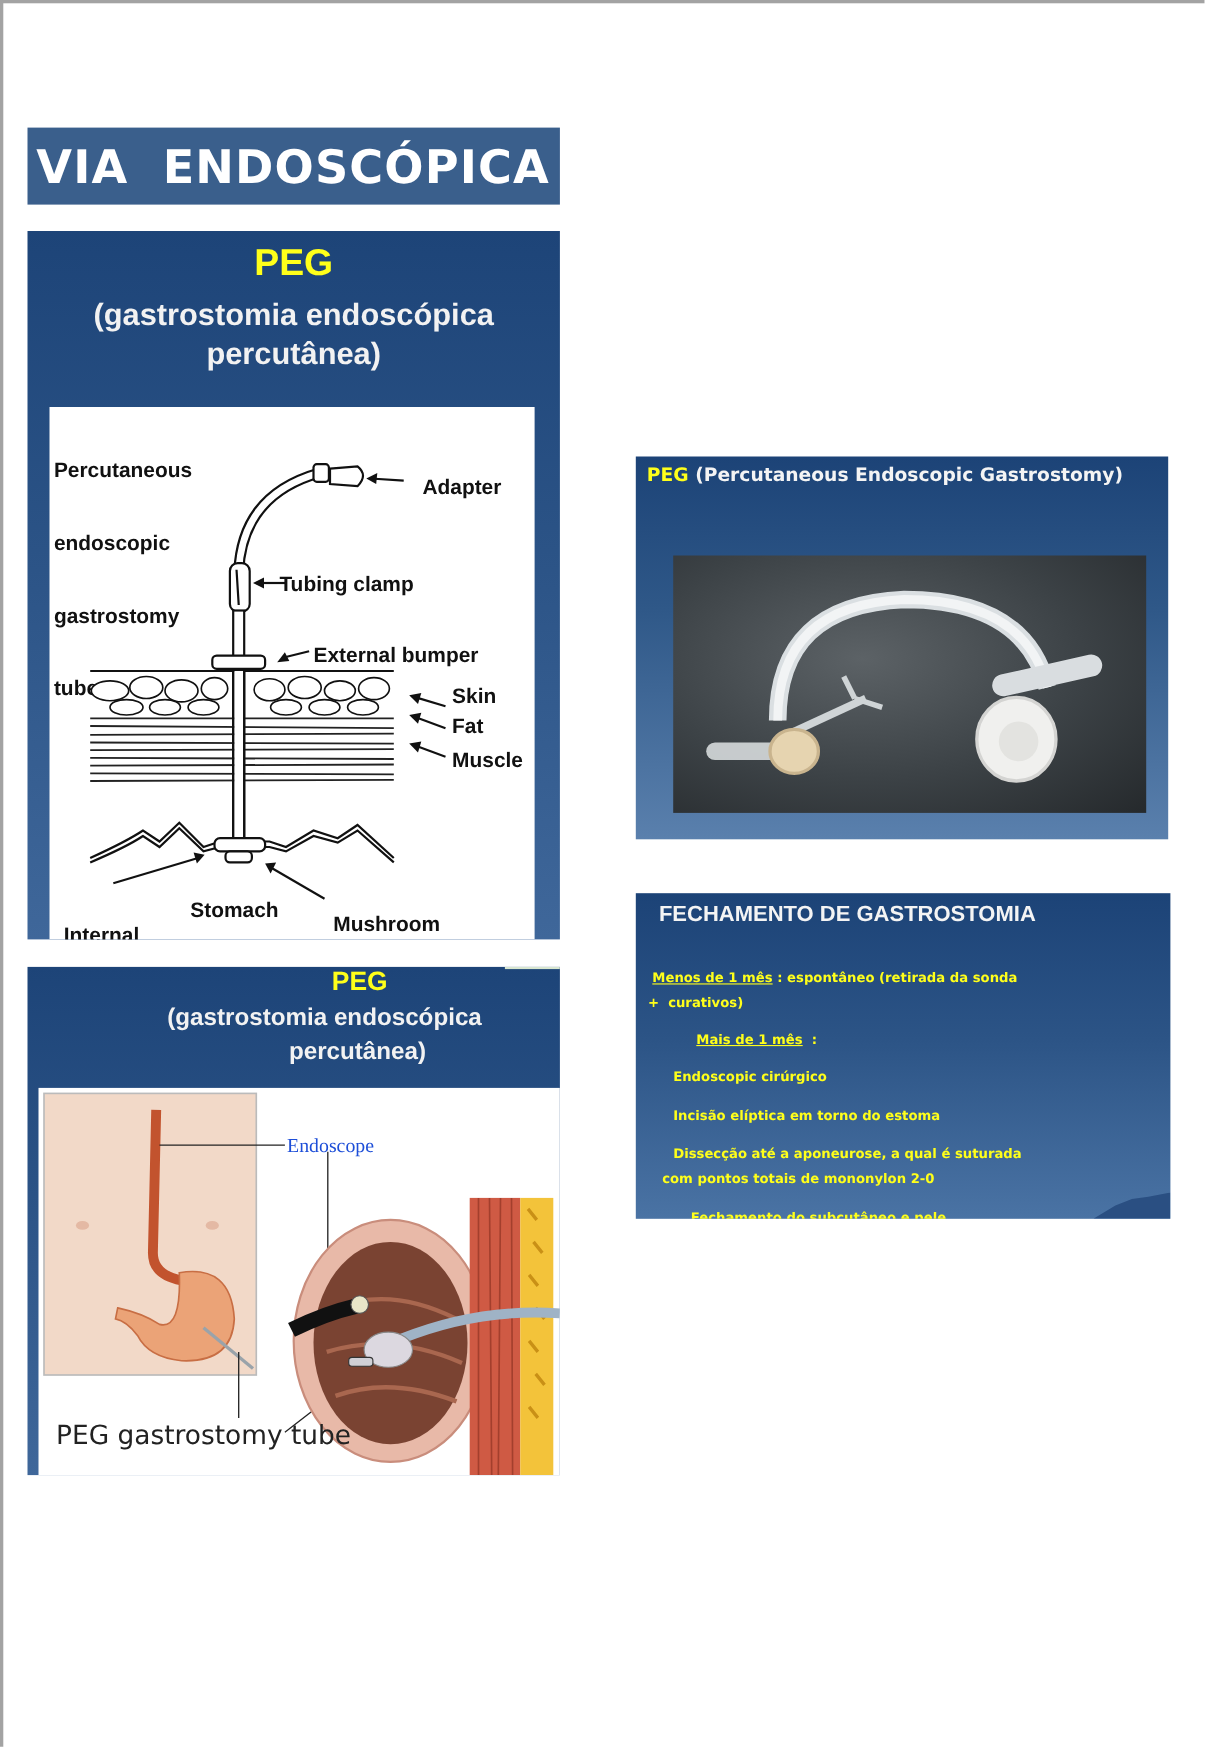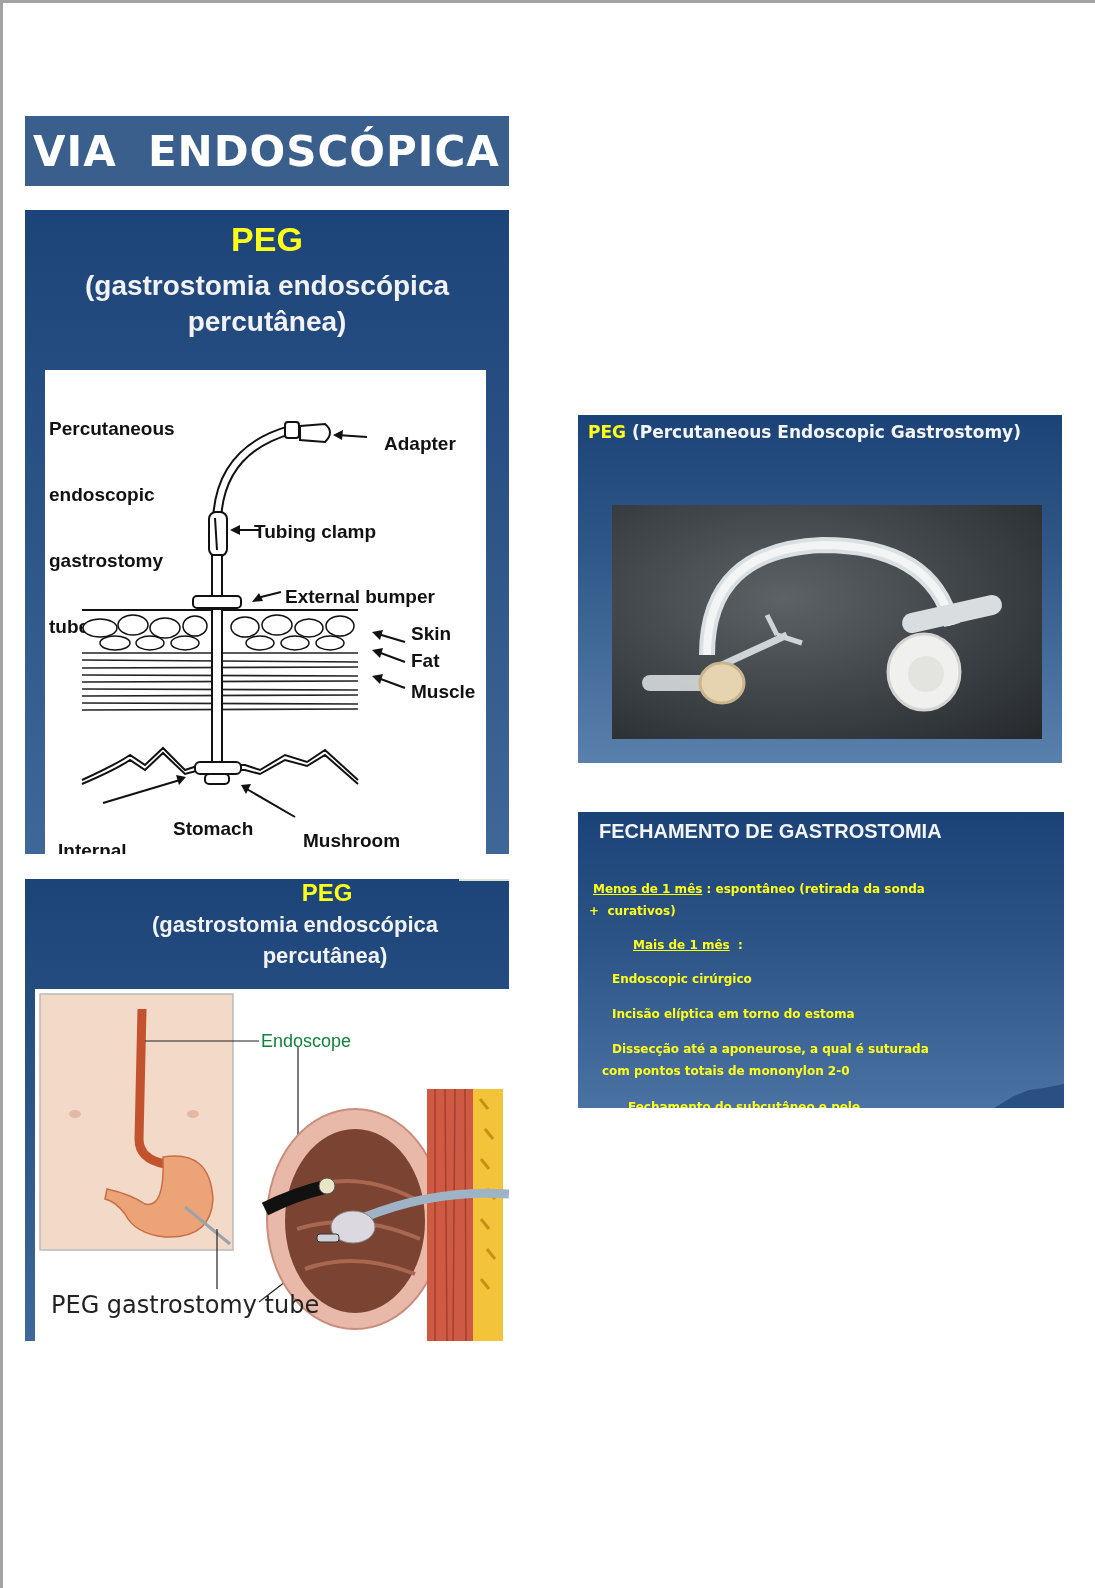--- a/index.html
+++ b/index.html
@@ -193,21 +193,21 @@
         <rect x="438" y="100" width="30" height="252" fill="#f3c33a"></rect>
         <path d="M445 110 l8 10 M450 140 l8 10 M446 170 l8 10 M452 200 l8 10 M446 230 l8 10 M452 260 l8 10 M446 290 l8 10" stroke="#c99016" stroke-width="3"></path>
 
         <path d="M230 220 Q260 205 290 198" stroke="#111" stroke-width="14" fill="none"></path>
         <circle cx="292" cy="197" r="8" fill="#e9e6c8" stroke="#555"></circle>
 
         <path d="M330 228 Q400 200 474 205" stroke="#9fb3c6" stroke-width="9" fill="none"></path>
         <ellipse cx="318" cy="238" rx="22" ry="16" fill="#dcd8e0" stroke="#888"></ellipse>
         <rect x="282" y="245" width="22" height="8" rx="3" fill="#d0d0d6" stroke="#333"></rect>
       </svg>
-      <div style="position:absolute;left:226px;top:42px;font-size:18px;color:#15803d;font-family:Liberation Sans, sans-serif;text-align:right;">Endoscope</div>
+      <div style="position:absolute;left:226px;top:42px;font-size:18px;color:#1d4ed8;font-family:Liberation Serif, serif;text-align:right;">Endoscope</div>
       <div style="position:absolute;left:16px;top:302px;font-size:24px;color:#222;font-family:'DejaVu Sans',sans-serif;white-space:nowrap;">PEG gastrostomy tube</div>
     </div>
   </div>
 
   <div id="s3" class="slide">
     <div class="title"><span class="hl">PEG</span><span> (Percutaneous Endoscopic Gastrostomy)</span></div>
     <div class="photo">
       <svg width="430" height="234" style="position:absolute;left:0;top:0">
         <path d="M95 150 Q95 45 210 40 Q320 40 340 120" stroke="#dadfe2" stroke-width="16" fill="none"></path>
         <path d="M95 150 Q95 45 210 40 Q320 40 340 120" stroke="#f2f4f5" stroke-width="8" fill="none"></path>

